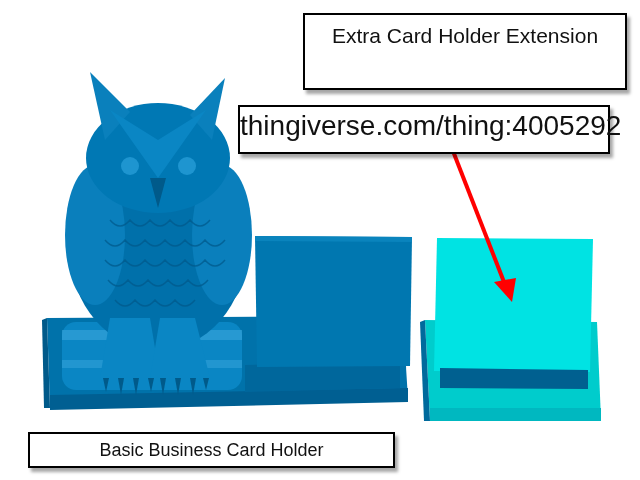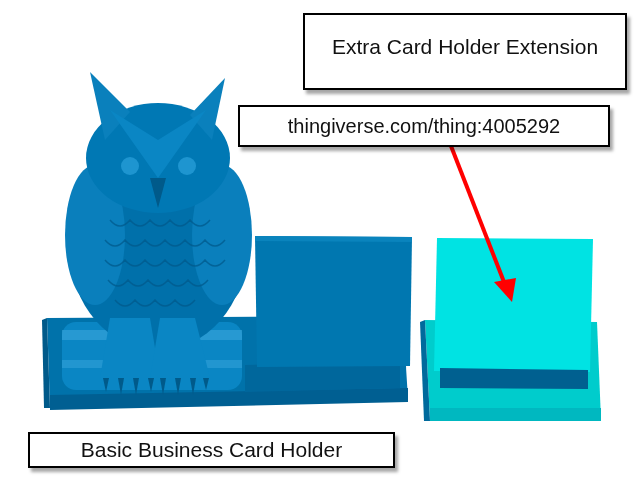--- a/index.html
+++ b/index.html
@@ -2,23 +2,23 @@
 <html><head>
   <meta charset="utf-8">
   <style>
     html, body { margin: 0; padding: 0; }
     body { width: 640px; height: 480px; background: #ffffff; position: relative; overflow: hidden; font-family: "Liberation Sans", sans-serif; }
     .label-box {
       position: absolute; background: #fff; border: 2px solid #000;
       box-shadow: 3px 4px 3px rgba(0,0,0,0.35);
       color: #111; text-align: center; box-sizing: border-box;
     }
-    #box-extension { left: 303px; top: 13px; width: 324px; height: 77px; font-size: 21px; line-height: 26px; padding-top: 19px; }
-    #box-url { left: 238px; top: 105px; width: 372px; height: 42px; font-size: 20px; line-height: 38px; text-align: center; }
-    #box-basic { left: 28px; top: 432px; width: 367px; height: 36px; font-size: 21px; line-height: 32px; }
+    #box-extension { left: 303px; top: 13px; width: 324px; height: 77px; font-size: 21px; line-height: 26px; padding-top: 8px; }
+    #box-url { left: 238px; top: 105px; width: 372px; height: 49px; font-size: 28px; line-height: 38px; text-align: center; }
+    #box-basic { left: 28px; top: 432px; width: 367px; height: 36px; font-size: 18px; line-height: 32px; }
     svg.scene { position: absolute; left: 0; top: 0; }
   </style>
 </head>
 <body>
 
 <svg class="scene" width="640" height="480" viewBox="0 0 640 480">
 
   <g>
     <polygon points="47,318 403,316 408,400 50,408" fill="#0072aa"></polygon>
     <polygon points="50,395 408,388 408,402 50,410" fill="#005f92"></polygon>

